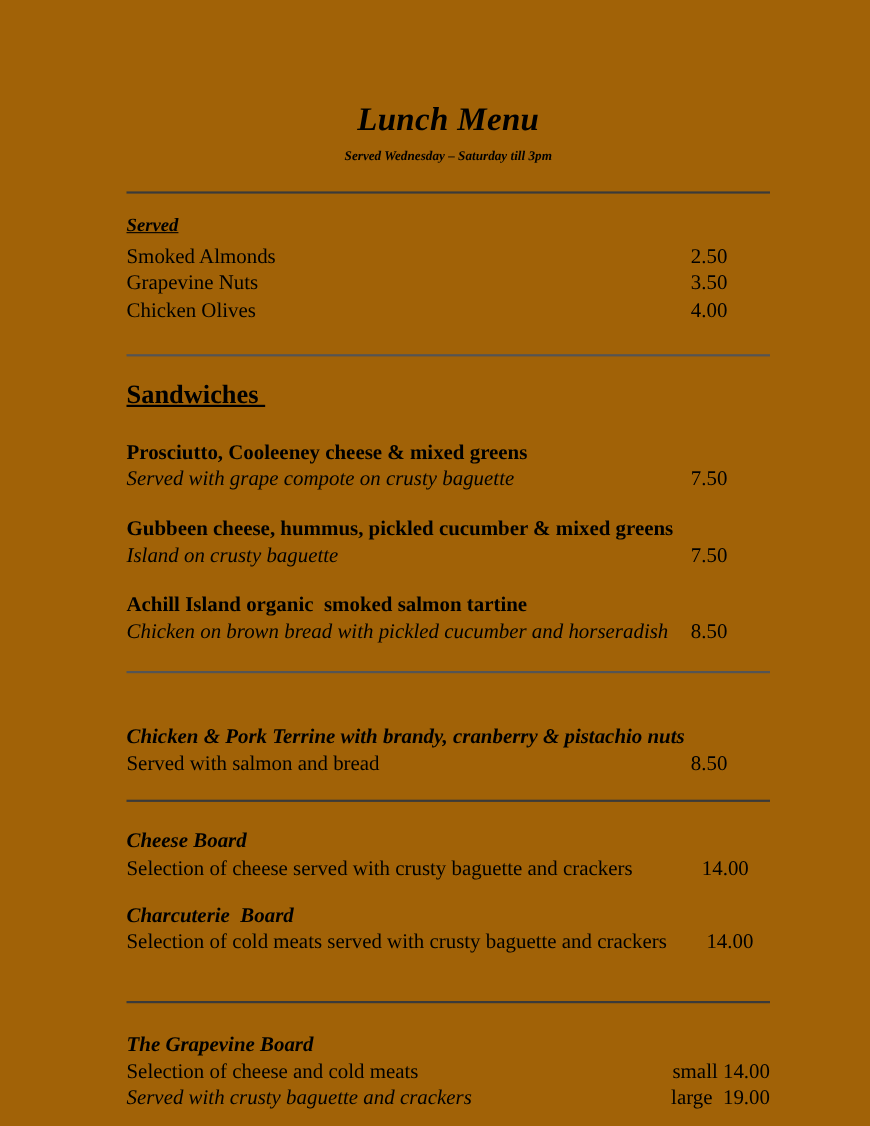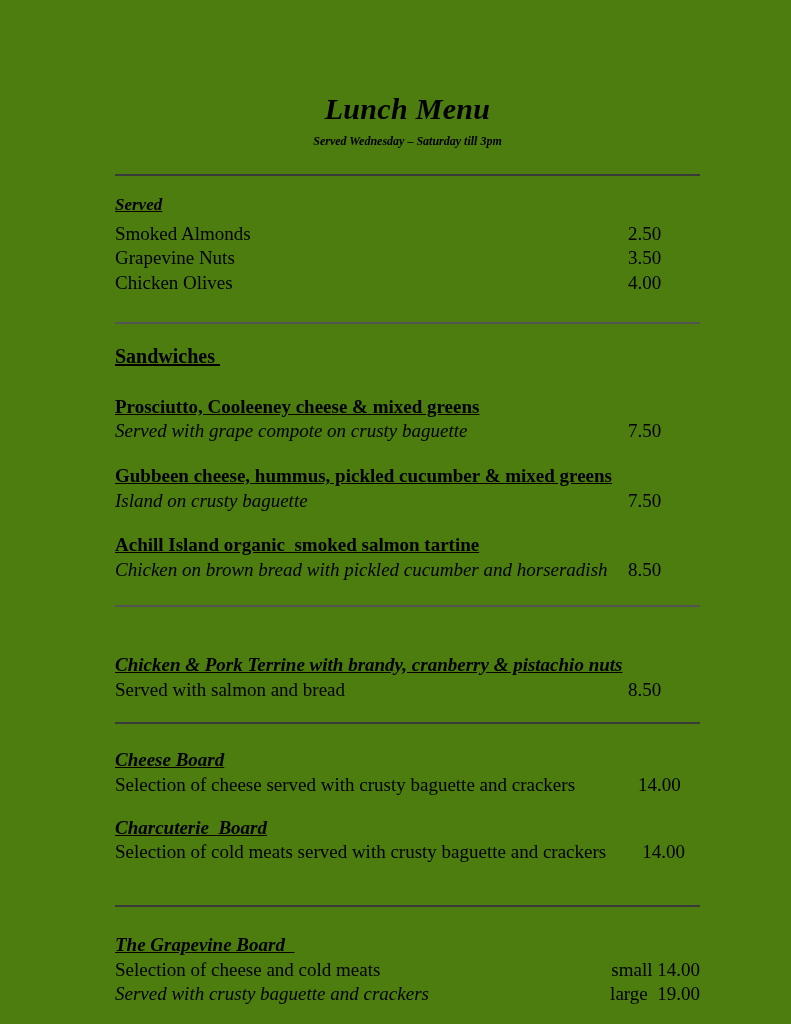--- a/index.html
+++ b/index.html
@@ -15,21 +15,21 @@
     font-family: "Liberation Serif", "DejaVu Serif", serif;
     color: #000000;
     overflow: hidden;
   }
 
   .page {
     position: absolute;
     left: 0; top: 0;
     width: 791px;
     height: 1024px;
-    background: #4d7c0f;
+    background: #a16207;
   }
 
   .content {
     position: absolute;
     left: 115px;
     top: 0;
     width: 585px;
   }
 
   
@@ -67,21 +67,21 @@
   .section-heading {
     font-size: 17px;
     font-weight: 700;
     font-style: italic;
     text-decoration: underline;
     line-height: 1.25;
     white-space: pre;
   }
   .section-heading.upright {
     font-style: normal;
-    font-size: 20px;
+    font-size: 24px;
   }
 
   
   .row {
     display: flex;
     align-items: flex-end;
     line-height: 1.30;
   }
   .row .label {
     font-size: 19px;
@@ -97,21 +97,20 @@
   }
 
   
   .pc-a .price { width: 72px; }   
   .pc-b .price { width: 62px; margin-left: 36px; }   
   .pc-c .price { width: 110px; text-align: right; } 
 
   .item-title {
     font-size: 19px;
     font-weight: 700;
-    text-decoration: underline;
     white-space: pre;
     line-height: 1.3;
   }
   .item-title.ital { font-style: italic; }
 
   .desc-ital { font-style: italic; }
   .desc-plain { font-style: normal; }
 
   
   .sp-6  { height: 6px; }

